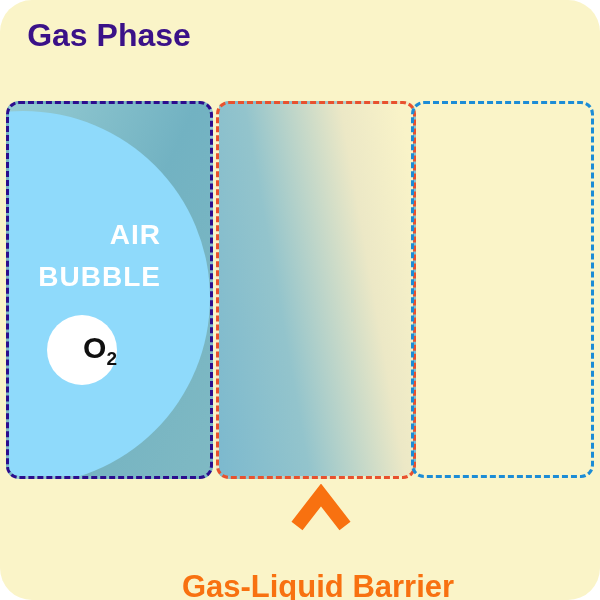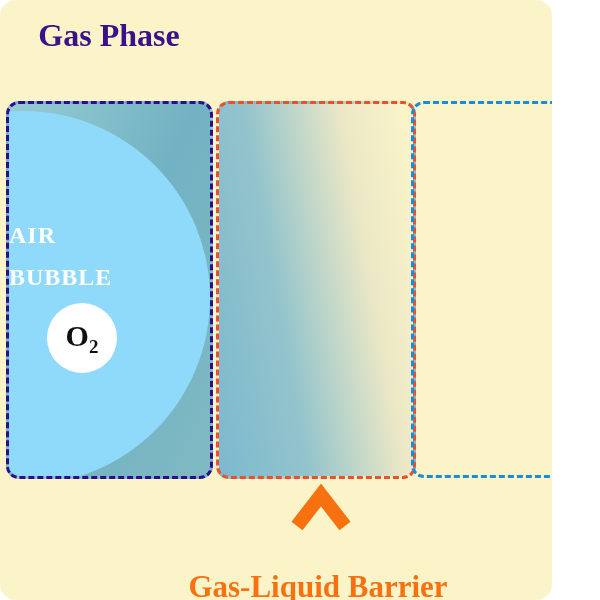--- a/index.html
+++ b/index.html
@@ -1,19 +1,19 @@
 <!DOCTYPE html>
 <html><head>
 <meta charset="utf-8">
 <style>
   html,body { margin:0; padding:0; background:#ffffff; }
   .canvas {
-    position:relative; width:552px; height:600px;
-    background:#FAF4C8; border-radius:16px; overflow:hidden;
-    font-family:Liberation Serif, serif;
+    position:relative; width:600px; height:600px;
+    background:#FAF4C8; border-radius:32px; overflow:hidden;
+    font-family:Liberation Sans, sans-serif;
   }
   .phase-label {
     position:absolute; top:14px; text-align:center;
     font-weight:bold; font-size:32px; line-height:43px;
   }
   .phase-label.gas    { left:6px;  width:206px; color:#3A1188; }
   .phase-label.liquid { left:412px; width:186px; color:#118AD6; }
 
   .rect { position:absolute; top:101px; border-radius:13px; box-sizing:border-box; }
   .gas-rect {
@@ -31,27 +31,27 @@
     left:411px; width:183px; height:377px;
     border:3px dashed #1C8CD6; background:transparent;
   }
 
   .bubble {
     position:absolute; left:-173px; top:7px; width:374px; height:374px;
     border-radius:50%; background:#8FDAFB;
   }
   .bubble-label {
     position:absolute; left:0; top:110px; width:152px;
-    text-align:left; color:#ffffff; font-weight:bold;
-    font-size:24px; line-height:42px; letter-spacing:1px;
+    text-align:right; color:#ffffff; font-weight:bold;
+    font-size:28px; line-height:42px; letter-spacing:1px;
   }
   .o2 {
-    position:absolute; left:38px; top:199px; width:70px; height:70px;
+    position:absolute; left:38px; top:211px; width:70px; height:70px;
     background:#ffffff; border-radius:50%;
-    display:flex; align-items:center; justify-content:center;
+    display:flex; align-items:center; justify-content:flex-end;
   }
   .o2-text { font-weight:bold; font-size:30px; color:#101010; }
   .o2-text sub { font-size:19px; }
 
   .chevron { position:absolute; left:289px; top:484px; }
 
   .barrier-label {
     position:absolute; top:541px; left:318px; transform:translateX(-50%);
     white-space:nowrap; color:#F87110; font-weight:bold; font-size:31px;margin-top:28px;
   }

